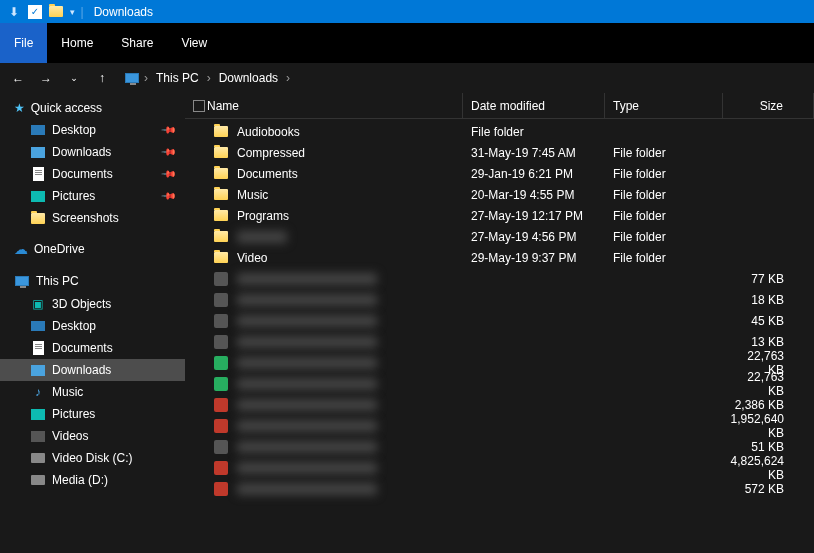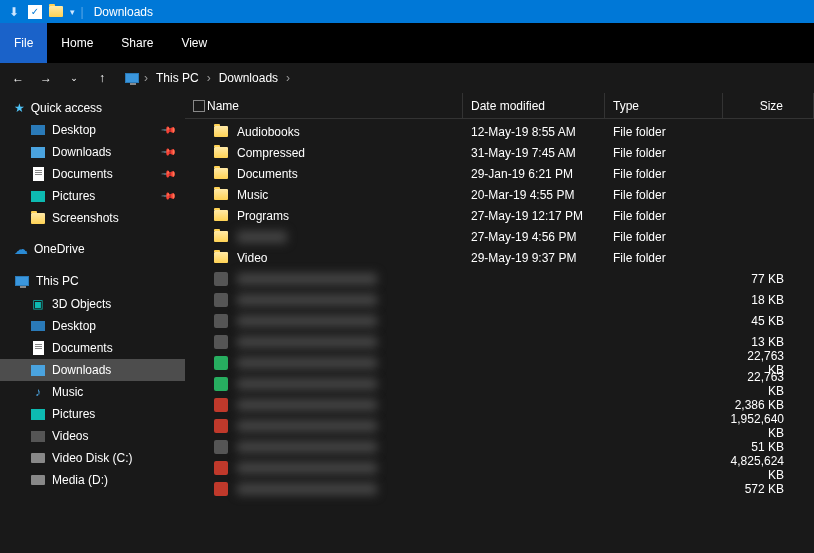--- a/index.html
+++ b/index.html
@@ -227,21 +227,20 @@
       <div class="col size">Size</div>
     </div>
     <div class="rows" id="rows">
         <div class="row">
           <div class="cell name">
             <span class="icon">
               <span class="folder-ico"></span>
             </span>
             <span>Audiobooks</span>
           </div>
-          <div class="cell date">12-May-19 8:55 AM</div>
           <div class="cell type">File folder</div>
           <div class="cell size"></div>
         </div>
         <div class="row">
           <div class="cell name">
             <span class="icon">
               <span class="folder-ico"></span>
             </span>
             <span>Compressed</span>
           </div>

